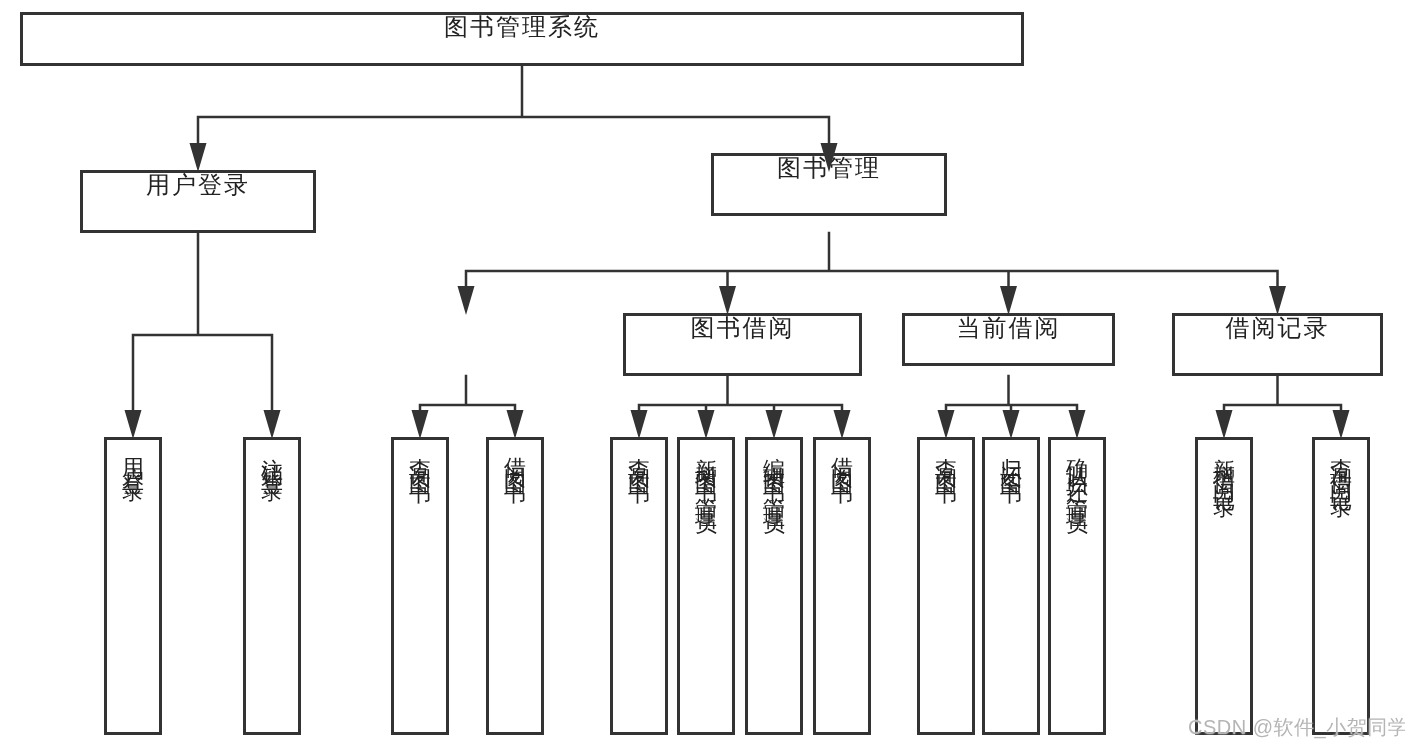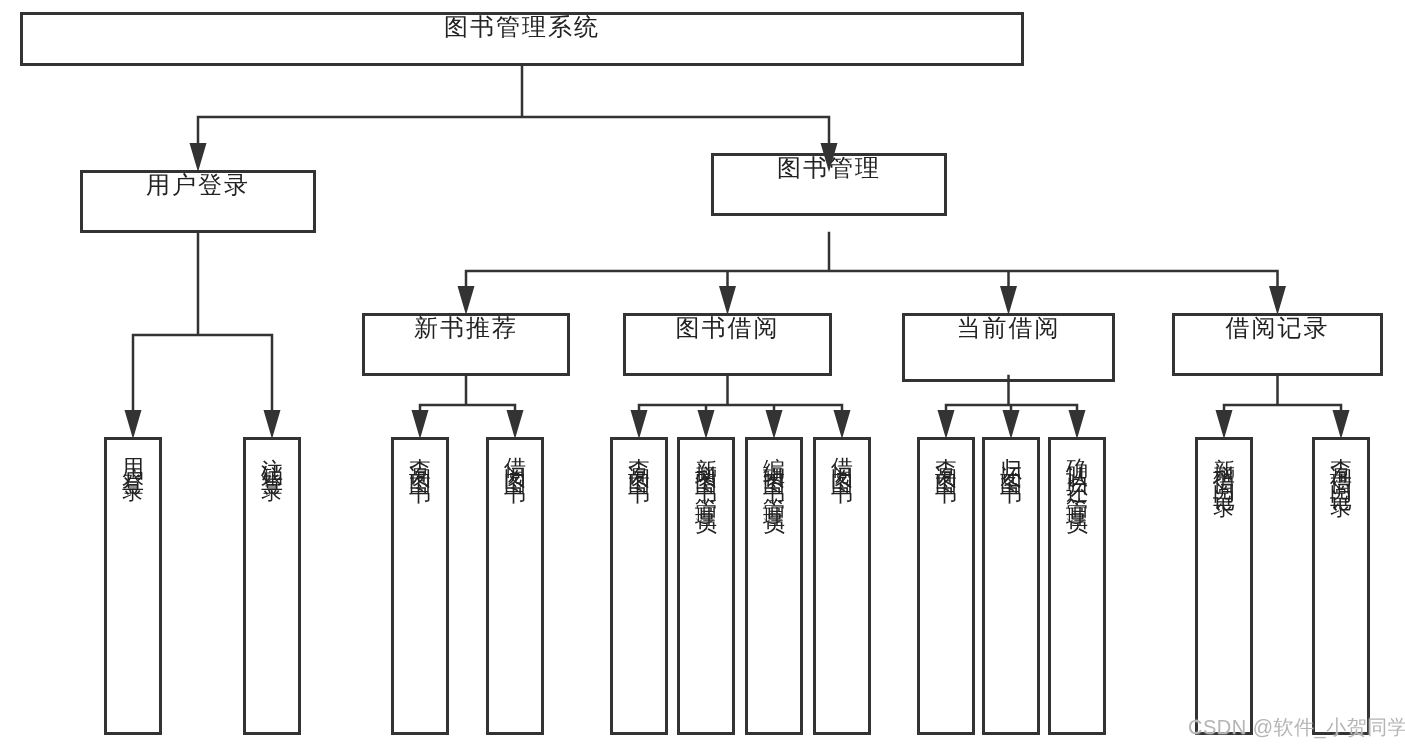--- a/index.html
+++ b/index.html
@@ -67,27 +67,24 @@
     <span class="lbl">图书管理系统</span>
   </div>
 
   <div class="node h" style="left: 80px; top: 170px; width: 236px; height: 63px;">
     <span class="lbl">用户登录</span>
   </div>
   <div class="node h" style="left: 711px; top: 153px; width: 236px; height: 63px;">
     <span class="lbl">图书管理</span>
   </div>
 
-  <div class="node h" style="left: 362px; top: 313px; width: 208px; height: 63px;">
-    <span class="lbl">新书推荐</span>
-  </div>
-  <div class="node h" style="left: 623px; top: 313px; width: 209px; height: 63px;">
+  <div class="node h" style="left: 623px; top: 313px; width: 239px; height: 63px;">
     <span class="lbl">图书借阅</span>
   </div>
-  <div class="node h" style="left: 902px; top: 313px; width: 213px; height: 69px;">
+  <div class="node h" style="left: 902px; top: 313px; width: 213px; height: 53px;">
     <span class="lbl">当前借阅</span>
   </div>
   <div class="node h" style="left: 1172px; top: 313px; width: 211px; height: 63px;">
     <span class="lbl">借阅记录</span>
   </div>
 
   <div class="node v" style="left: 104px; top: 437px; width: 58px; height: 298px;">
     <span class="lbl">用户登录</span>
   </div>
   <div class="node v" style="left: 243px; top: 437px; width: 58px; height: 298px;">

